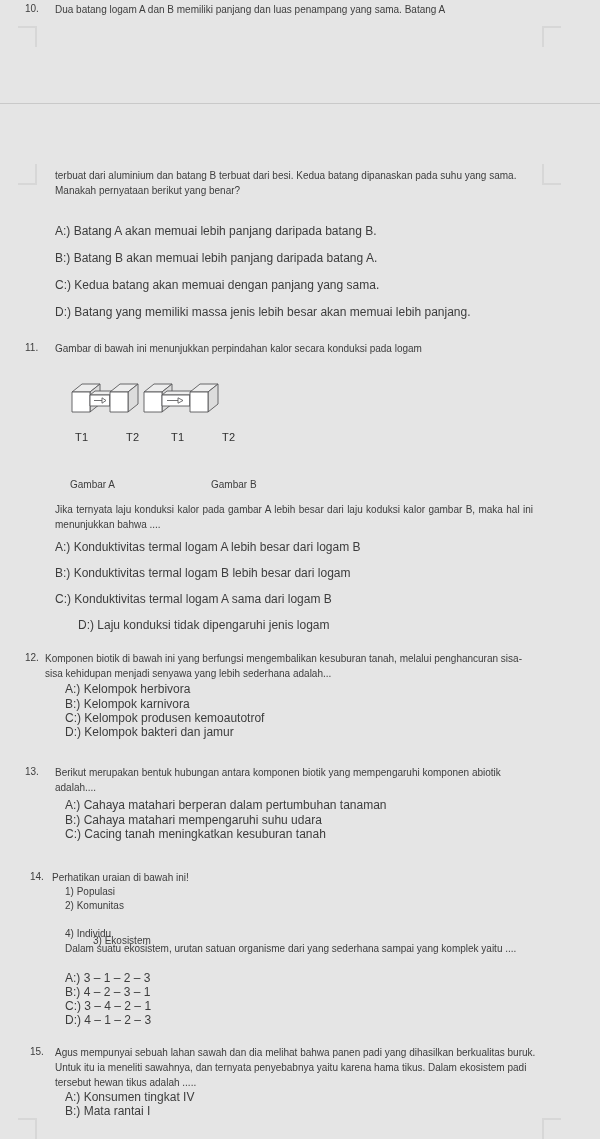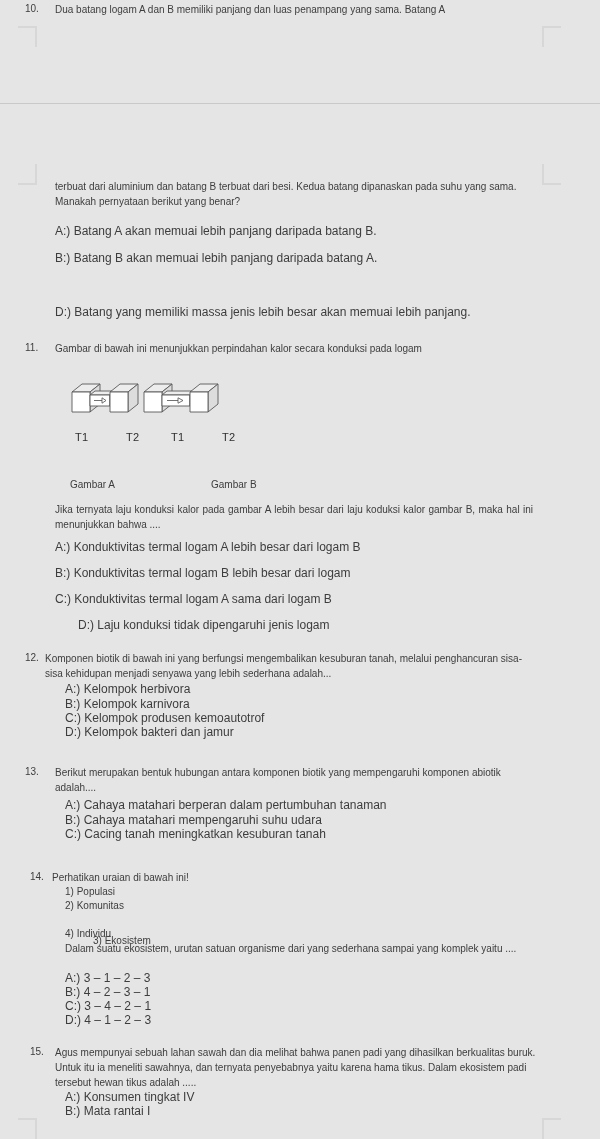--- a/index.html
+++ b/index.html
@@ -128,24 +128,25 @@
 
   <div class="crop-mark cm-bl" style="left:18px; top:164px;">
       <i class="h"></i>
       <i class="v"></i>
     </div>
   <div class="crop-mark cm-br" style="left:542px; top:164px;">
       <i class="h"></i>
       <i class="v"></i>
     </div>
 
-  <div class="qtext" style="left:55px; top:179px; width:488px;">terbuat dari aluminium dan batang B terbuat dari besi. Kedua batang dipanaskan pada suhu yang sama. Manakah pernyataan berikut yang benar?</div>
+  <div class="qtext" style="left:55px; top:168px; width:488px;">terbuat dari aluminium dan batang B terbuat dari besi. Kedua batang dipanaskan pada suhu yang sama. Manakah pernyataan berikut yang benar?</div>
 
   <div class="opt" style="left:55px; top:224px;">A:) Batang A akan memuai lebih panjang daripada batang B.</div>
   <div class="opt" style="left:55px; top:251px;">B:) Batang B akan memuai lebih panjang daripada batang A.</div>
+  <div class="opt" style="left:55px; top:278px;">C:) Kedua batang akan memuai dengan panjang yang sama.</div>
   <div class="opt" style="left:55px; top:305px;">D:) Batang yang memiliki massa jenis lebih besar akan memuai lebih panjang.</div>
 
   <div class="qnum" style="left:25px; top:341px;">11.</div>
   <div class="qtext" style="left:55px; top:341px; width:500px;">Gambar di bawah ini menunjukkan perpindahan kalor secara konduksi pada logam</div>
 
   <svg id="conduction-figure" viewBox="0 0 180 46">
     <g fill="#ffffff" stroke="#58585a" stroke-width="0.9" stroke-linejoin="round">
 
       <g>
         <polygon points="4,14 14,6 32,6 22,14" fill="#ededed"></polygon>

